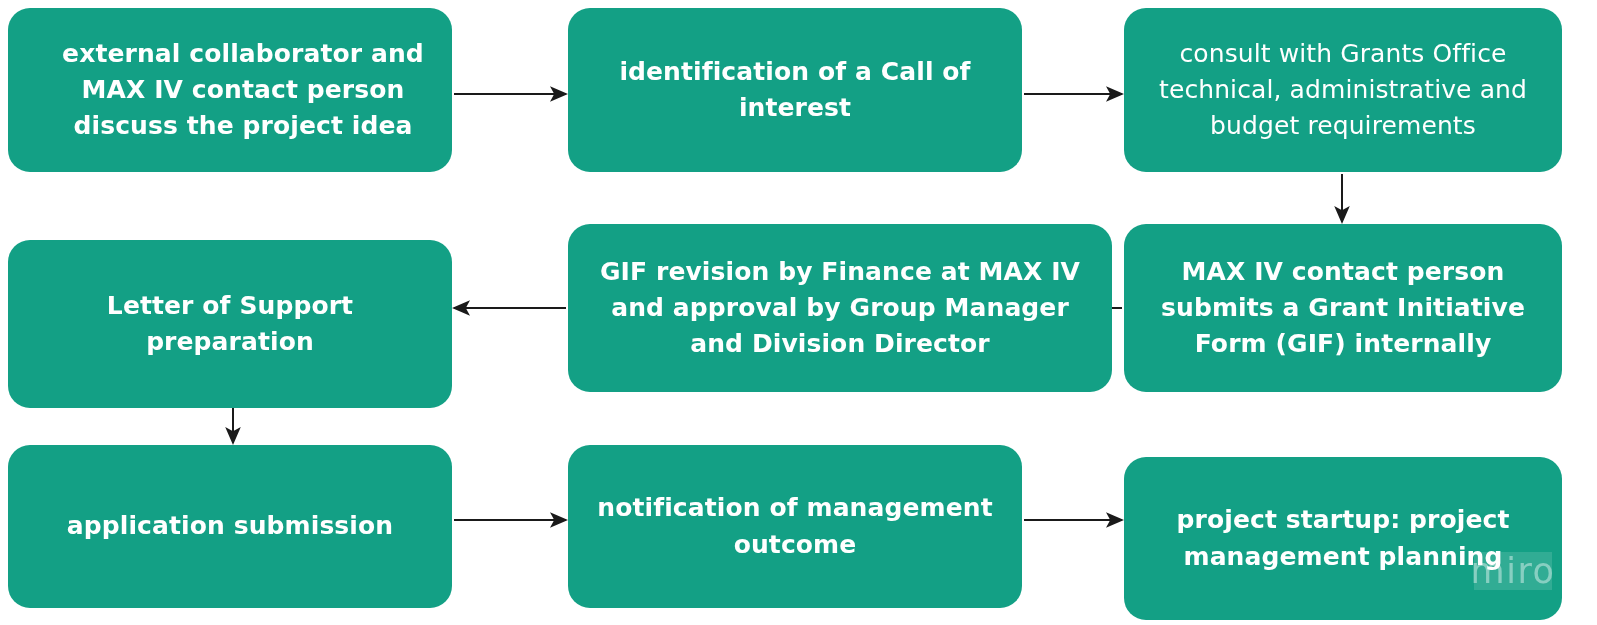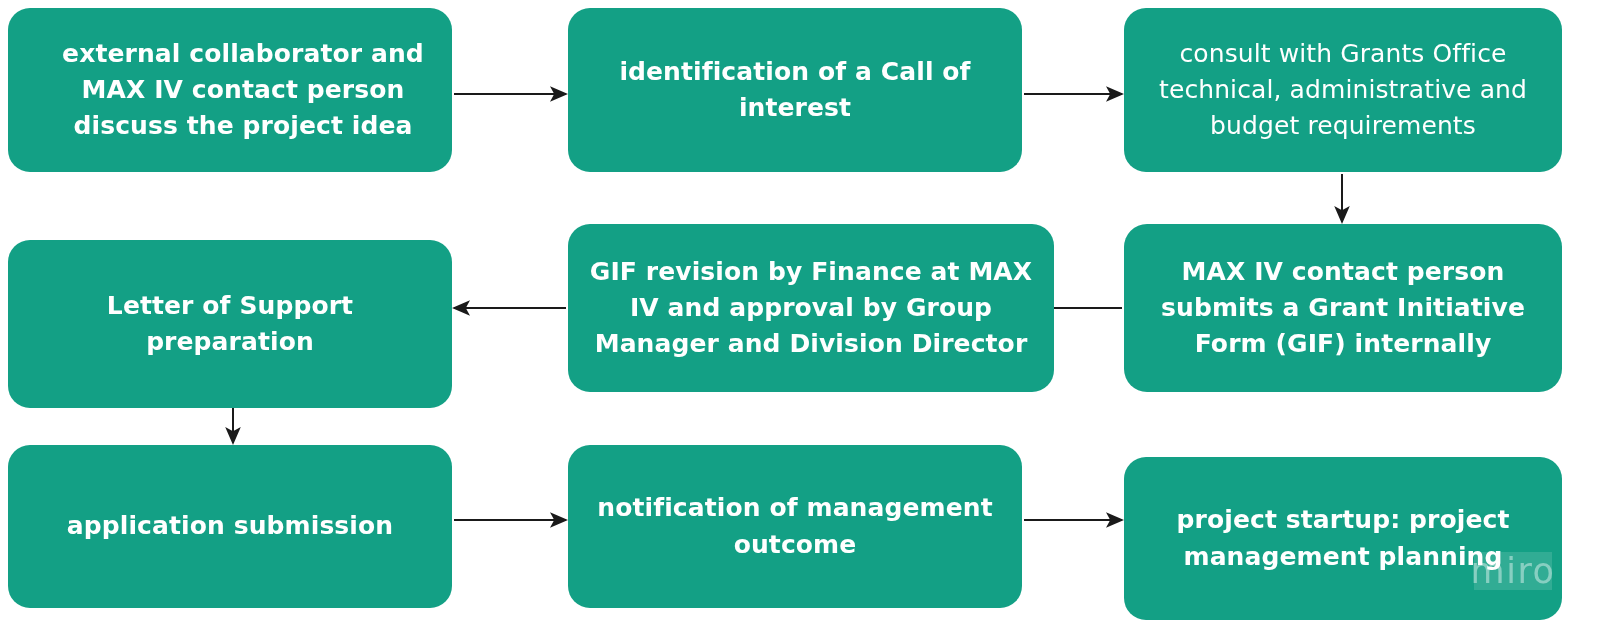--- a/index.html
+++ b/index.html
@@ -94,24 +94,24 @@
       </div>
       <div class="node" id="node-identify-call" style="left: 568px; top: 8px; width: 454px; height: 164px; background: rgb(19, 160, 133); color: rgb(255, 255, 255);">
         <div class="node-label">identification of a Call of interest</div>
       </div>
       <div class="node" id="node-application-preparation" style="left: 1124px; top: 8px; width: 438px; height: 164px; background: rgb(19, 160, 133); color: rgb(255, 255, 255);">
         <div class="node-label regular"><span>consult with Grants Office technical, administrative and budget requirements</span></div>
       </div>
       <div class="node" id="node-letter-of-support" style="left: 8px; top: 240px; width: 444px; height: 168px; background: rgb(19, 160, 133); color: rgb(255, 255, 255);">
         <div class="node-label">Letter of Support preparation</div>
       </div>
-      <div class="node" id="node-gif-revision" style="left: 568px; top: 224px; width: 486px; height: 168px; background: rgb(19, 160, 133); color: rgb(255, 255, 255);">
+      <div class="node" id="node-gif-revision" style="left: 568px; top: 224px; width: 544px; height: 168px; background: rgb(19, 160, 133); color: rgb(255, 255, 255);">
         <div class="node-label">GIF revision by Finance at MAX IV and approval by Group Manager and Division Director</div>
       </div>
-      <div class="node" id="node-gif-submission" style="left: 1124px; top: 224px; width: 438px; height: 168px; background: rgb(19, 160, 133); color: rgb(255, 255, 255); border-radius: 23px;">
+      <div class="node" id="node-gif-submission" style="left: 1124px; top: 224px; width: 438px; height: 168px; background: rgb(19, 160, 133); color: rgb(255, 255, 255);">
         <div class="node-label">MAX IV contact person submits a Grant Initiative Form (GIF) internally</div>
       </div>
       <div class="node" id="node-application-submission" style="left: 8px; top: 445px; width: 444px; height: 163px; background: rgb(19, 160, 133); color: rgb(255, 255, 255);">
         <div class="node-label">application submission</div>
       </div>
       <div class="node" id="node-evaluation-notification" style="left: 568px; top: 445px; width: 454px; height: 163px; background: rgb(19, 160, 133); color: rgb(255, 255, 255);">
         <div class="node-label">notification of management outcome</div>
       </div>
       <div class="node" id="node-project-startup" style="left: 1124px; top: 445px; width: 438px; height: 163px; background: rgb(19, 160, 133); color: rgb(255, 255, 255); margin-top: 12px;">
         <div class="node-label">project startup: project management planning</div>

